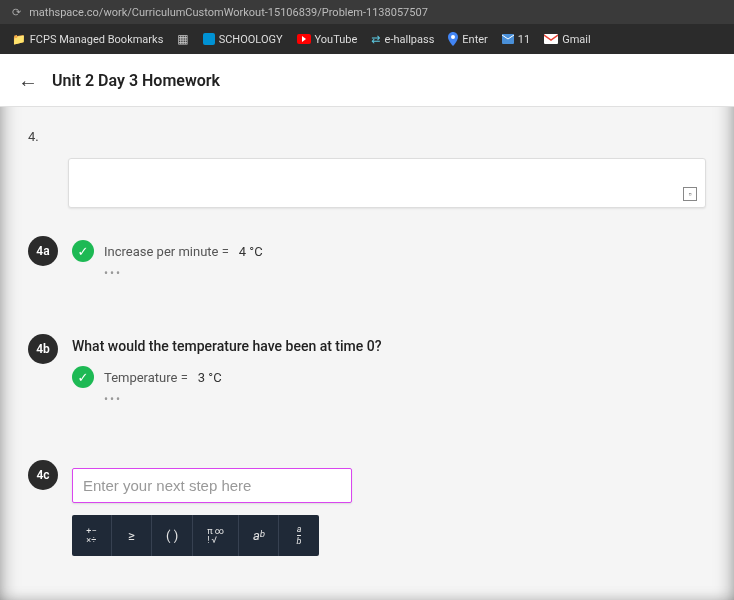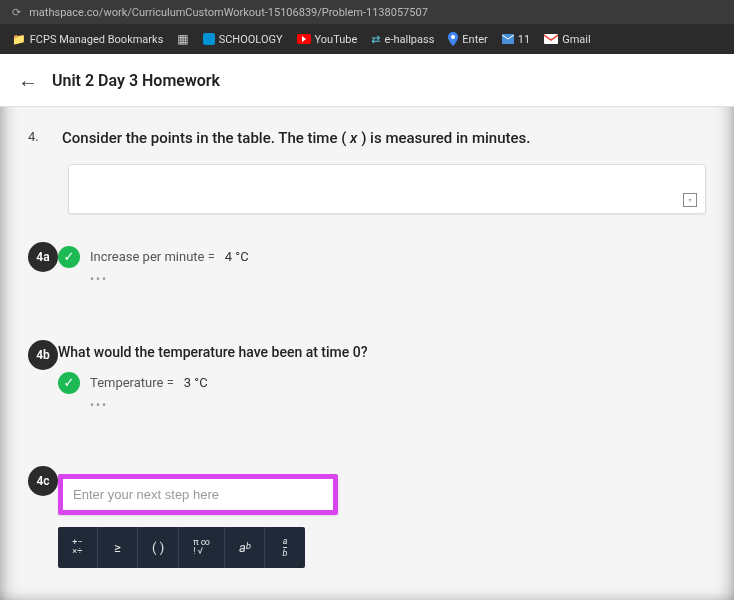--- a/index.html
+++ b/index.html
@@ -111,20 +111,21 @@
       border: 1px solid #888;
       cursor: pointer;
       display: flex;
       align-items: center;
       justify-content: center;
       font-size: 9px;
       color: #666;
     }
     .sub-question {
       display: flex;
+      gap: 14px;
       margin-bottom: 10px;
       align-items: flex-start;
     }
     .sub-badge {
       background: #2b2b2b;
       color: #fff;
       font-size: 12px;
       font-weight: 600;
       border-radius: 50%;
       width: 30px;
@@ -177,23 +178,23 @@
       margin-bottom: 24px;
       letter-spacing: 2px;
       cursor: pointer;
     }
     .sub-block {
       margin-bottom: 30px;
     }
     .input-field {
       width: 280px;
       padding: 8px 10px;
-      border: 5px solid #d946ef;
+      border: 1px solid #d946ef;
       border-radius: 2px;
-      font-size: 13px;
+      font-size: 15px;
       color: #333;
       background: #fff;
       margin-top: 4px;
       box-shadow: 0 1px 2px rgba(0,0,0,0.1);
     }
     .input-field::placeholder { color: #999; }
     .math-toolbar {
       background: #1f2937;
       display: flex;
       gap: 0;
@@ -269,23 +270,20 @@
 <div class="page-container">
   <div class="page-header">
     <span class="back-arrow">←</span>
     <span class="page-title">Unit 2 Day 3 Homework</span>
   </div>
 
   <div class="content">
 
     <div class="question-block">
       <div class="q-number">4.</div>
-      <div class="q-text">
-        <span>Consider the points in the table. The time ( </span><span class="italic-var">x</span><span> ) is measured in minutes.</span>
-      </div>
     </div>
 
     <div class="answer-image-box">
       <div class="expand-icon">▫</div>
     </div>
 
     <div class="sub-block">
       <div class="sub-question">
         <div class="sub-badge">4a</div>
         <div class="sub-content">

